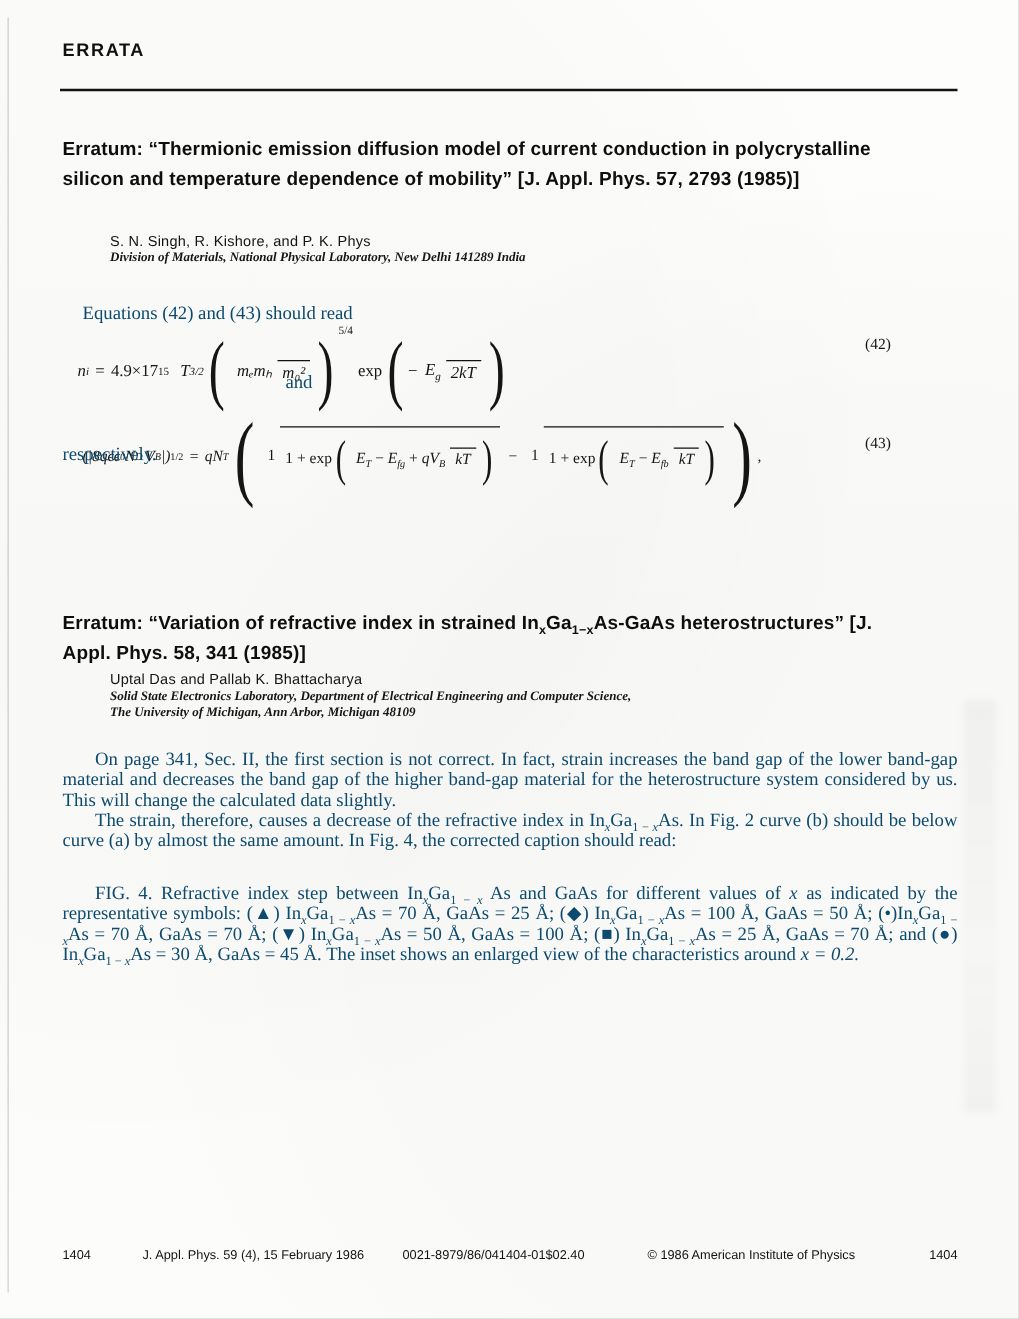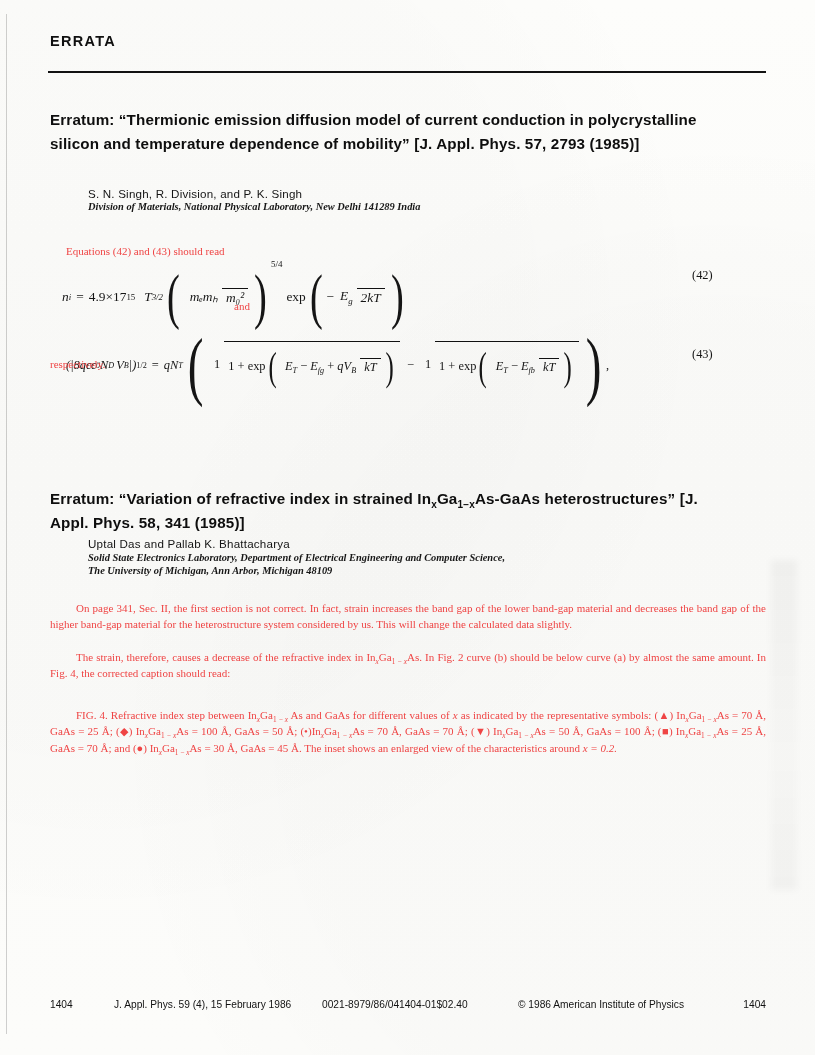--- a/index.html
+++ b/index.html
@@ -81,24 +81,24 @@
   .art-affil {
     font-family: "Liberation Serif", serif;
     font-style: italic;
     font-weight: bold;
     font-size: 10.4px;
     line-height: 14px;
     color: #161616;
   }
 
   .body-text {
-    font-size: 11px;
+    font-size: 15px;
     line-height: 16.4px;
     text-align: justify;
-    color: #ef4444;
+    color: #0c4a6e;
   }
   .indent { text-indent: 26px; }
 
   sub, sup { font-size: 0.66em; line-height: 0; }
   .it { font-style: italic; }
 
   
   .eq-line { position: absolute; font-size: 13.4px; }
   .mathrow {
     display: inline-flex;
@@ -162,21 +162,21 @@
   <div class="edge-left"></div>
   <div class="edge-smudge"></div>
 
   <div class="content">
 
     <div class="errata-head">ERRATA</div>
     <div class="rule"></div>
 
     <div class="art art-title" style="left:50px; top:108px; width:690px;">Erratum: “Thermionic emission diffusion model of current conduction in polycrystalline silicon and temperature dependence of mobility” [J. Appl. Phys. 57, 2793 (1985)]</div>
 
-    <div class="art art-authors" style="left:88px; top:186px; width:640px;">S. N.  Singh, R.  Division, and P. K.  Singh</div>
+    <div class="art art-authors" style="left:88px; top:186px; width:640px;">S. N.  Singh, R.  Kishore, and P. K.  Phys</div>
 
     <div class="art art-affil" style="left:88px; top:200px; width:640px;">Division of Materials, National Physical Laboratory, New Delhi 141289 India</div>
 
     <div class="art body-text" style="left:66px; top:243px; width:620px; text-align:left;">Equations (42) and (43) should read</div>
 
     <div class="eq-line" style="left:62px; top:261px;">
       <span class="mathrow">
         <span>n</span>
           <sub>i</sub>
         <span class="up" style="margin:0 5px;">=</span>

